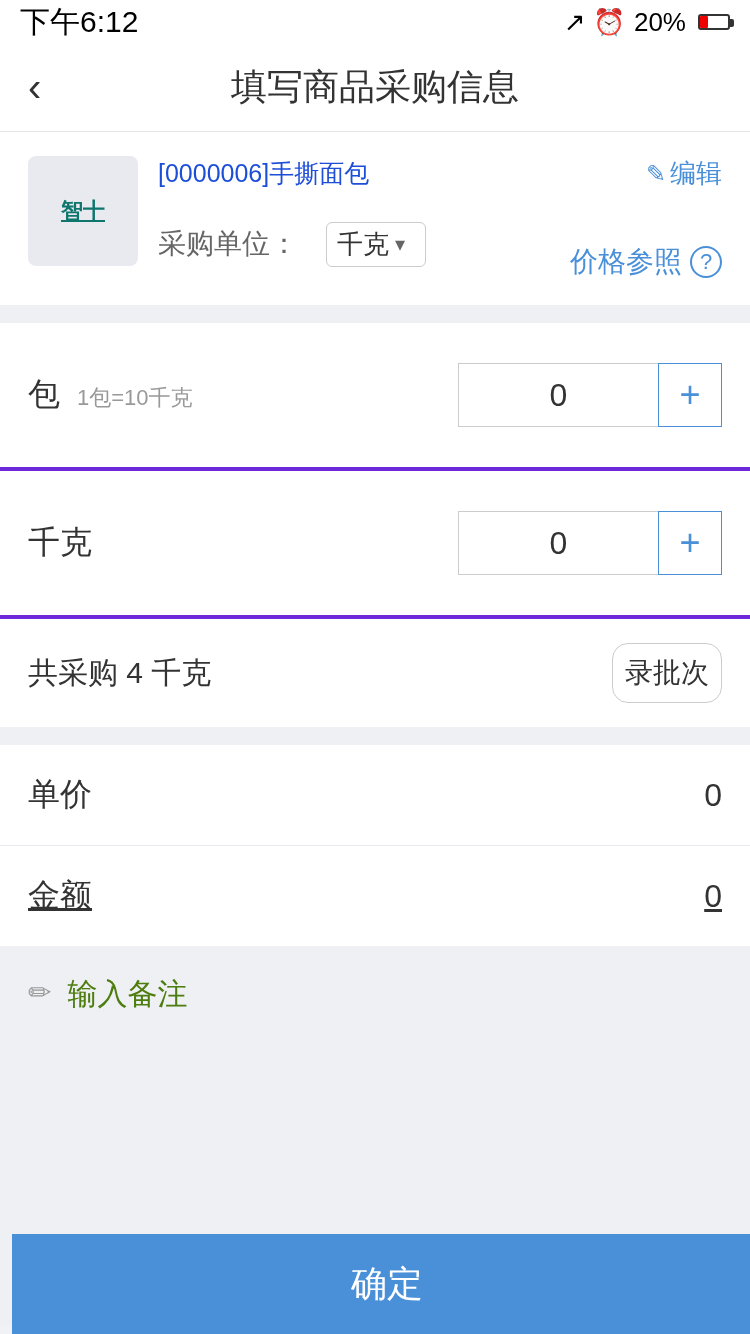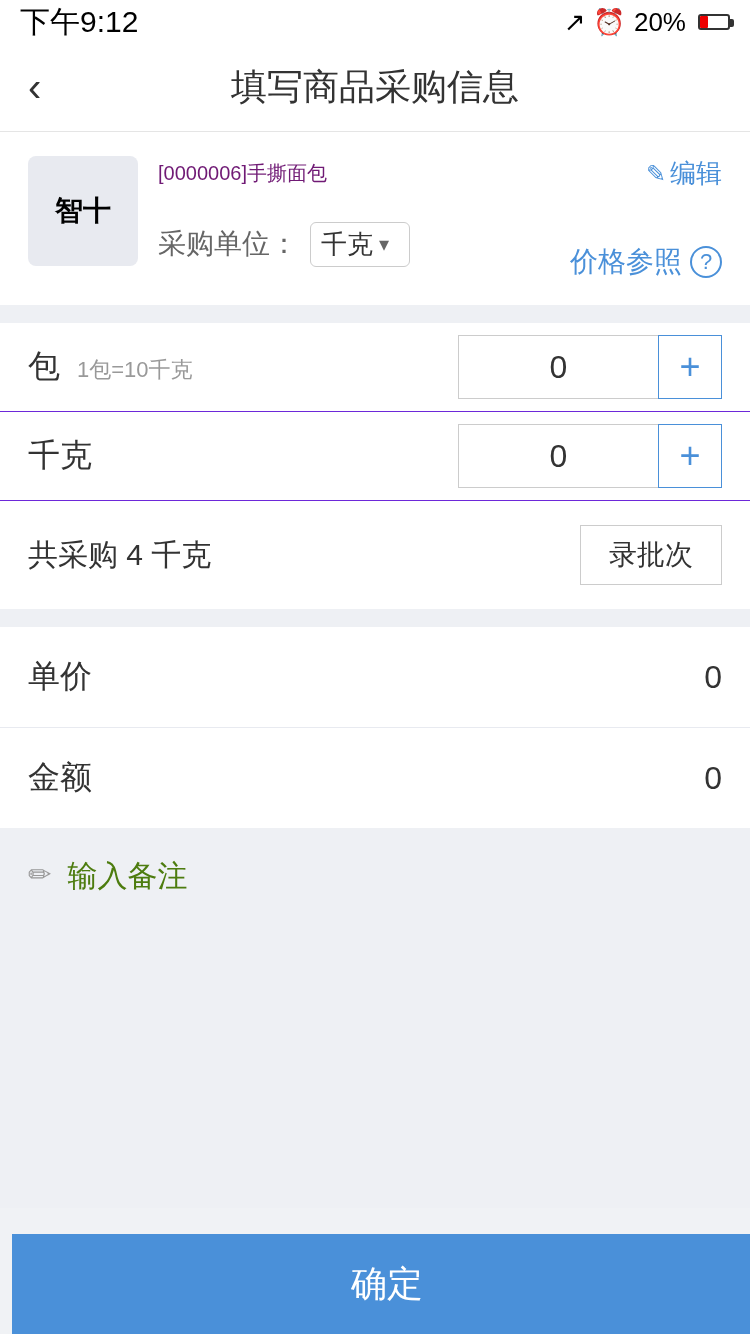--- a/index.html
+++ b/index.html
@@ -79,55 +79,56 @@
       width: 110px;
       height: 110px;
       background: #e8eaf0;
       border-radius: 8px;
       display: flex;
       align-items: center;
       justify-content: center;
       flex-shrink: 0;
     }
     .product-thumb-text {
-      font-size: 28px;
-      color: #000000;
+      font-size: 22px;
+      color: #0f766e;
       font-weight: bold;
+      text-decoration: underline;
     }
     .product-info {
       flex: 1;
     }
     .product-name-row {
       display: flex;
       align-items: center;
       justify-content: space-between;
       margin-bottom: 16px;
     }
     .product-name {
-      font-size: 20px;
-      color: #701a75;
+      font-size: 25px;
+      color: #1d4ed8;
       font-weight: 500;
     }
     .product-edit {
       font-size: 26px;
       color: #4a90d9;
       display: flex;
       align-items: center;
       gap: 4px;
       cursor: pointer;
     }
     .product-unit-row {
       display: flex;
       align-items: center;
       justify-content: space-between;
     }
     .product-unit-label {
       font-size: 28px;
       color: #666;
-      margin-right: 12px;
+      margin-right: 28px;
     }
     .unit-select {
       border: 1px solid #ccc;
       border-radius: 6px;
       padding: 4px 20px 4px 10px;
       font-size: 26px;
       color: #333;
       background: #fff;
       position: relative;
       display: inline-flex;
@@ -167,22 +168,22 @@
     }
 
     
     .input-section {
       background: #fff;
     }
     .input-row {
       display: flex;
       align-items: center;
       justify-content: space-between;
-      padding: 12px 28px;
-      border-bottom: 1px solid #6d28d9;
+      padding: 40px 28px;
+      border-bottom: 4px solid #6d28d9;
     }
     .input-row-sublabel {
       font-size: 22px;
       color: #999;
       margin-left: 8px;
     }
     .input-control {
       display: flex;
       align-items: center;
       gap: 0;
@@ -218,25 +219,25 @@
       padding: 24px 28px;
       background: #fff;
     }
     .summary-text {
       font-size: 30px;
       color: #333;
     }
     .record-batch-btn {
       border: 1px solid #ccc;
       background: #fff;
-      padding: 10px 28px;
+      padding: 10px 12px;
       font-size: 28px;
       color: #333;
       cursor: pointer;
-      border-radius: 0;
+      border-radius: 16px;
     }
 
     
     .info-section {
       background: #fff;
       margin-top: 0;
     }
     .info-row {
       display: flex;
       align-items: center;
@@ -292,21 +293,21 @@
     }
 
     .page-content {
       padding-bottom: 100px;
     }
   </style>
 </head>
 <body>
 
 <div class="status-bar">
-  <div class="status-center">下午9:12</div>
+  <div class="status-center">下午6:12</div>
   <div class="status-right">
     <span>↗</span>
     <span>⏰</span>
     <span>20%</span>
     <span style="display:inline-block;width:32px;height:16px;border:2px solid #333;border-radius:3px;position:relative;margin-left:4px;">
       <span style="display:block;width:30%;height:100%;background:#e00;border-radius:1px;"></span>
       <span style="position:absolute;right:-6px;top:3px;width:4px;height:8px;background:#333;border-radius:0 2px 2px 0;"></span>
     </span>
   </div>
 </div>
@@ -376,21 +377,21 @@
     <button class="record-batch-btn">录批次</button>
   </div>
 
   <div class="section-divider"></div>
 
   <div class="info-section">
     <div class="info-row">
       <span class="info-row-label">单价</span>
       <span class="info-row-value">0</span>
     </div>
-    <div class="info-row" style="border-bottom:none;">
+    <div class="info-row" style="border-bottom:none;text-decoration:underline;">
       <span class="info-row-label">金额</span>
       <span class="info-row-value">0</span>
     </div>
   </div>
 
   <div class="remark-section">
     <span class="remark-icon">✏</span>
     <span class="remark-placeholder">输入备注</span>
   </div>
 

